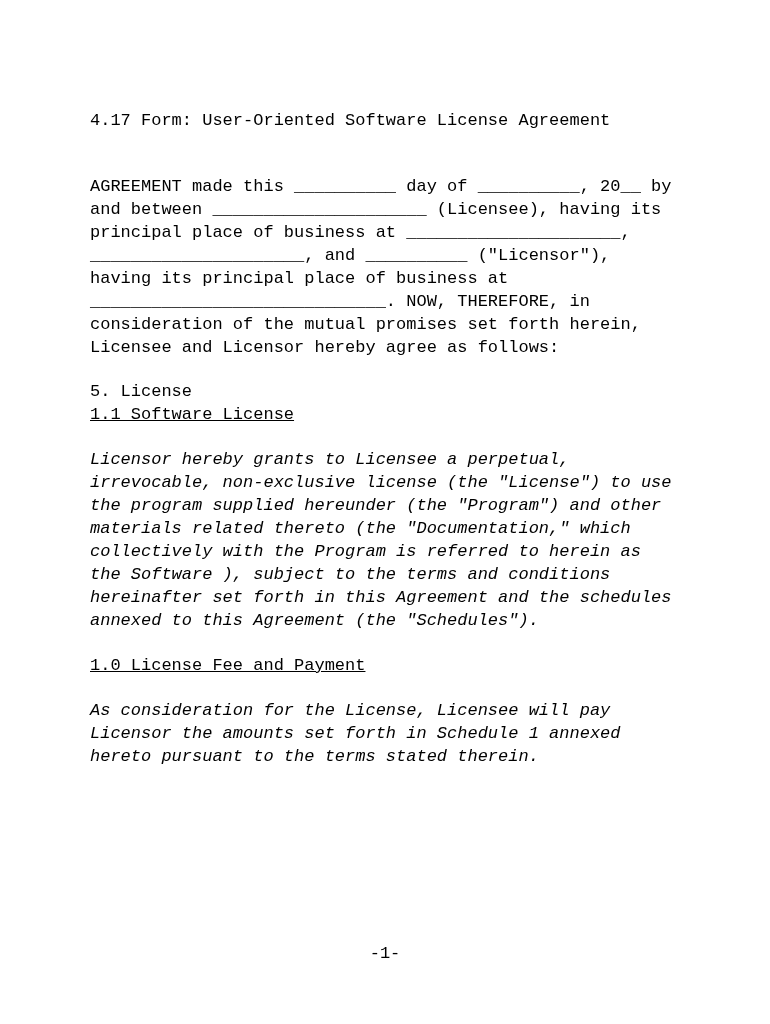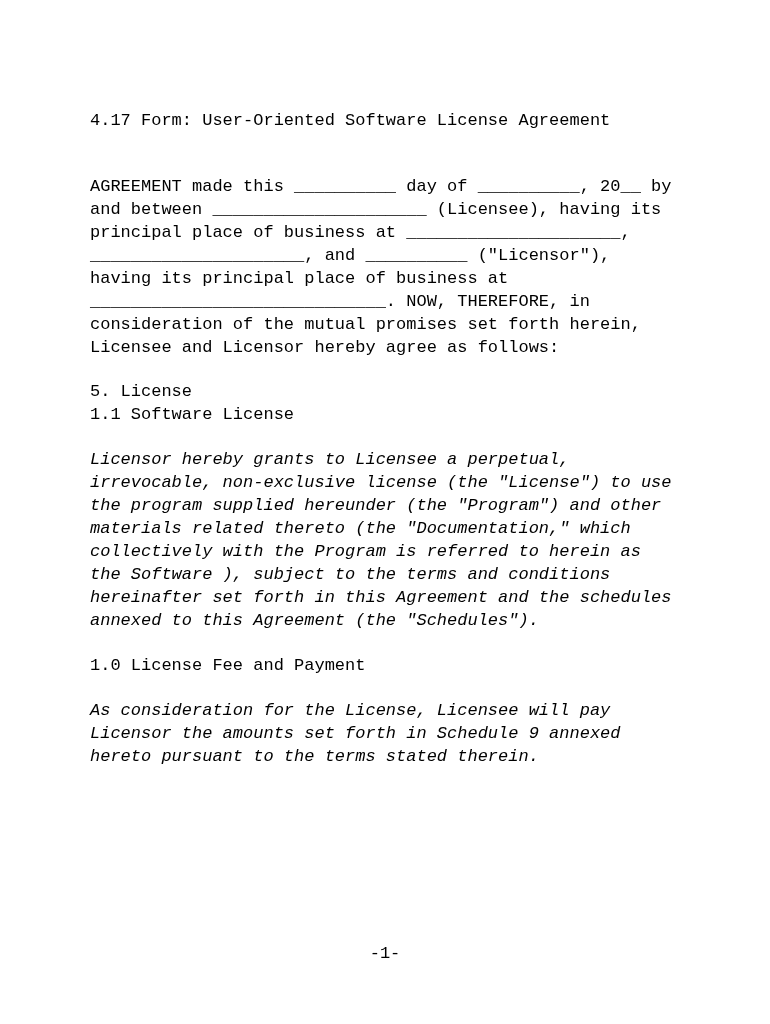--- a/index.html
+++ b/index.html
@@ -23,20 +23,21 @@
     }
     .preamble {
       margin-bottom: 22px;
       margin-top: 43px;
     }
     .section-heading {
       margin-bottom: 0;
     }
     .subsection-heading {
       margin-bottom: 22px;
+      text-decoration: underline;
     }
     .body-text {
       margin-bottom: 22px;
       font-style: italic;
     }
     .page-number {
       position: absolute;
       bottom: 58px;
       left: 0;
       right: 0;
@@ -50,15 +51,15 @@
 
 <div class="preamble">AGREEMENT made this __________ day of __________, 20__ by and between _____________________ (Licensee), having its principal place of business at _____________________, _____________________, and __________ ("Licensor"), having its principal place of business at _____________________________. NOW, THEREFORE, in consideration of the mutual promises set forth herein, Licensee and Licensor hereby agree as follows:</div>
 
 <div class="section-heading">5. License</div>
 <div class="subsection-heading">1.1 Software License</div>
 
 <div class="body-text">Licensor hereby grants to Licensee a perpetual, irrevocable, non-exclusive license (the "License") to use the program supplied hereunder (the "Program") and other materials related thereto (the "Documentation," which collectively with the Program is referred to herein as the Software ), subject to the terms and conditions hereinafter set forth in this Agreement and the schedules annexed to this Agreement (the "Schedules").</div>
 
 <div class="subsection-heading">1.0 License Fee and Payment</div>
 
-<div class="body-text">As consideration for the License, Licensee will pay Licensor the amounts set forth in Schedule 9 annexed hereto pursuant to the terms stated therein.</div>
+<div class="body-text">As consideration for the License, Licensee will pay Licensor the amounts set forth in Schedule 1 annexed hereto pursuant to the terms stated therein.</div>
 
 <div class="page-number">-1-</div>
 
 </body></html>

